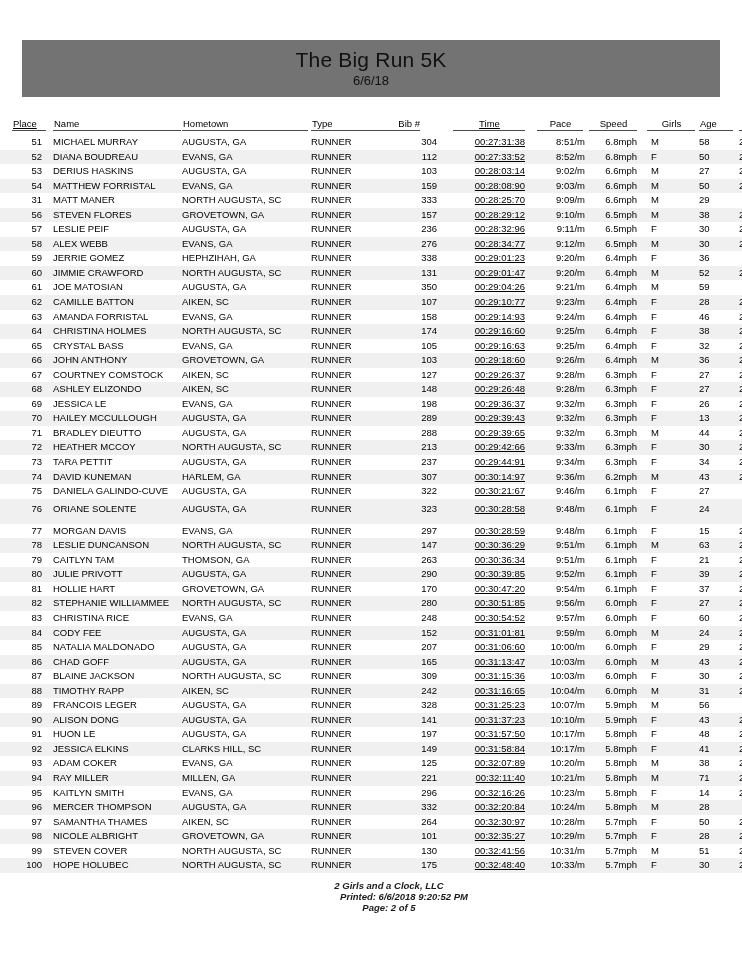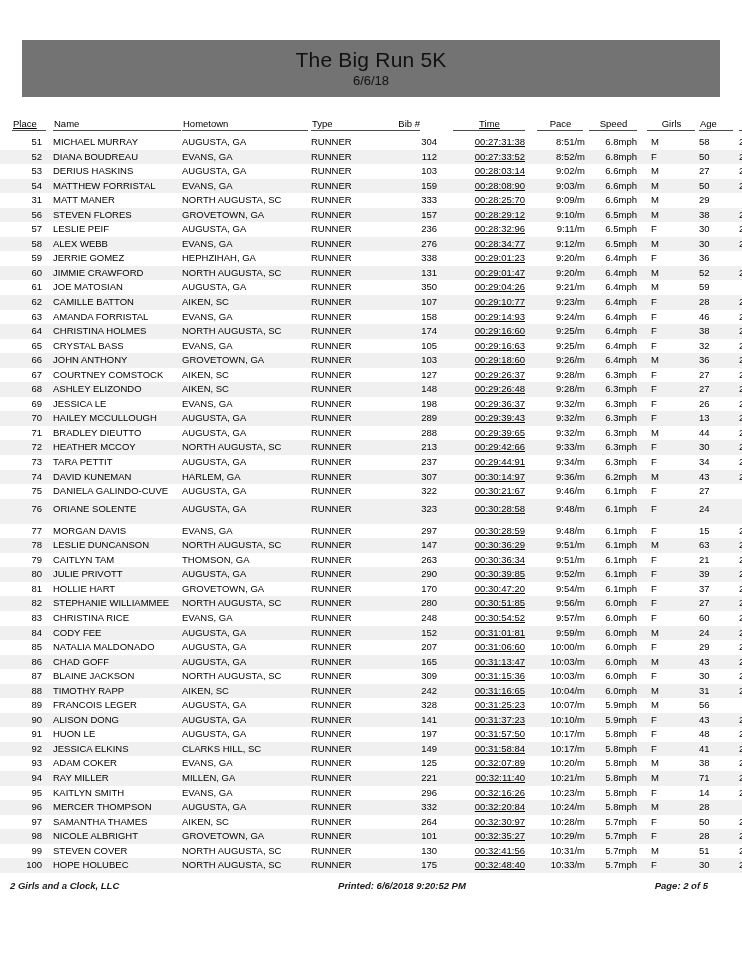--- a/index.html
+++ b/index.html
@@ -125,30 +125,31 @@
   thead .c-gender .hlabel{ text-align: center; margin-left: -4px; }
   thead .c-age .hlabel   { }
   thead .c-id .hlabel    { text-align: center; }
 
   
   .c-name .cellval { display: inline-block; }
 
   
   .footer {
     position: absolute;
-    left: 10px;
+    left: 40px;
     top: 880px;
     width: 698px;
     display: flex;
     justify-content: space-between;
     align-items: center;
     font-size: 9.5px;
     font-style: italic;
     font-weight: bold;
     color: #1a1a1a;
+    flex-direction: column;
   }
   .footer .f-left   { text-align: left; }
   .footer .f-center { text-align: center; margin-left: 30px; }
   .footer .f-right  { text-align: left; }
 </style>
 </head>
 <body>
 
 <div class="page">
 

